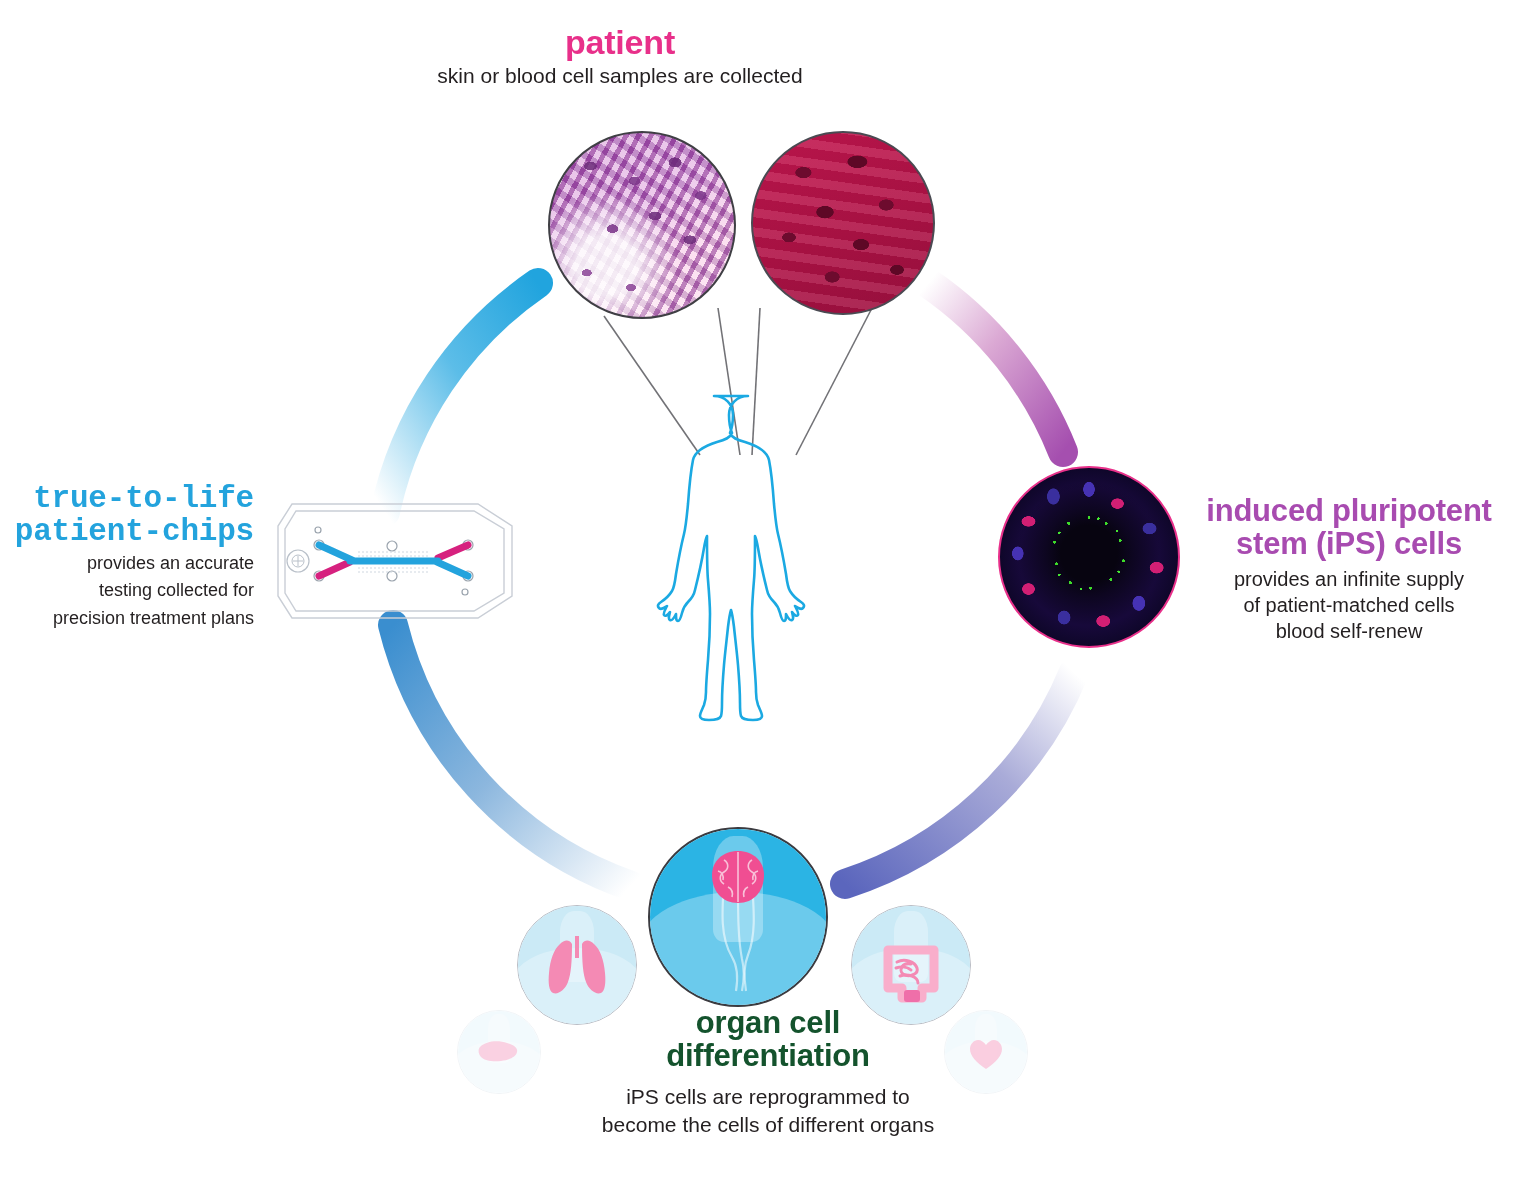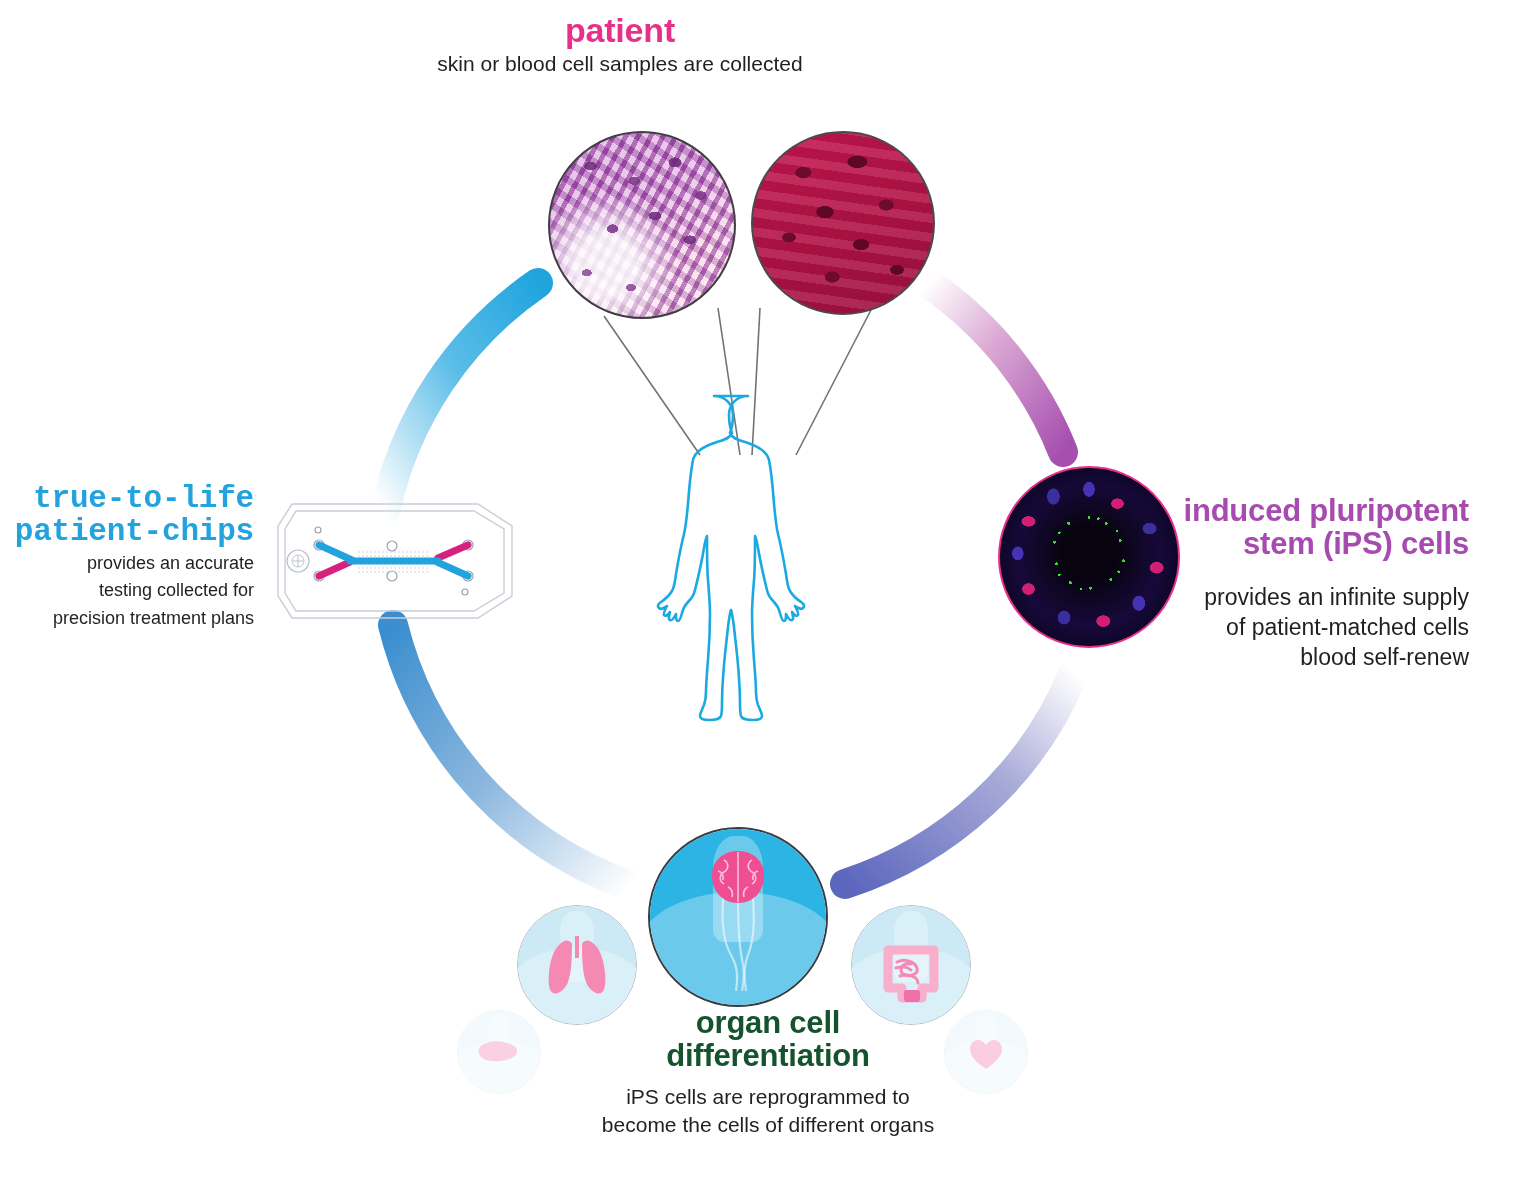--- a/index.html
+++ b/index.html
@@ -5,27 +5,27 @@
   html,body{margin:0;padding:0;background:#ffffff;}
   body{width:1536px;height:1184px;position:relative;overflow:hidden;
        font-family:"Liberation Sans","DejaVu Sans",sans-serif;color:#231f20;}
   .stage{position:absolute;inset:0;}
   .abs{position:absolute;}
 
   
   .h-title{font-weight:700;line-height:1.08;letter-spacing:-0.2px;}
   .h-sub{font-weight:400;line-height:1.30;color:#231f20;}
 
-  #patient-block{left:0;top:12px;width:1240px;text-align:center;}
+  #patient-block{left:0;top:24px;width:1240px;text-align:center;}
   #patient-block .h-title{font-size:34px;color:#e8308a;}
   #patient-block .h-sub{font-size:21px;margin-top:1px;}
 
-  #ips-block{left:1139px;top:494px;width:330px;text-align:right;}
+  #ips-block{left:1184px;top:494px;width:330px;text-align:center;}
   #ips-block .h-title{font-size:31px;color:#a84bb0;}
-  #ips-block .h-sub{font-size:23px;margin-top:22px;}
+  #ips-block .h-sub{font-size:20px;margin-top:5px;}
 
   #chip-block{left:8px;top:482px;width:246px;text-align:right;}
   #chip-block .h-title{font-size:31px;color:#23a3dd;font-family:Liberation Mono, monospace;}
   #chip-block .h-sub{font-size:18px;margin-top:1px;line-height:1.52;}
 
   #organ-block{left:0;top:1006px;width:1536px;text-align:center;}
   #organ-block .h-title{font-size:31px;color:#14532d;}
   #organ-block .h-sub{font-size:21px;margin-top:10px;line-height:1.32;}
 
   

